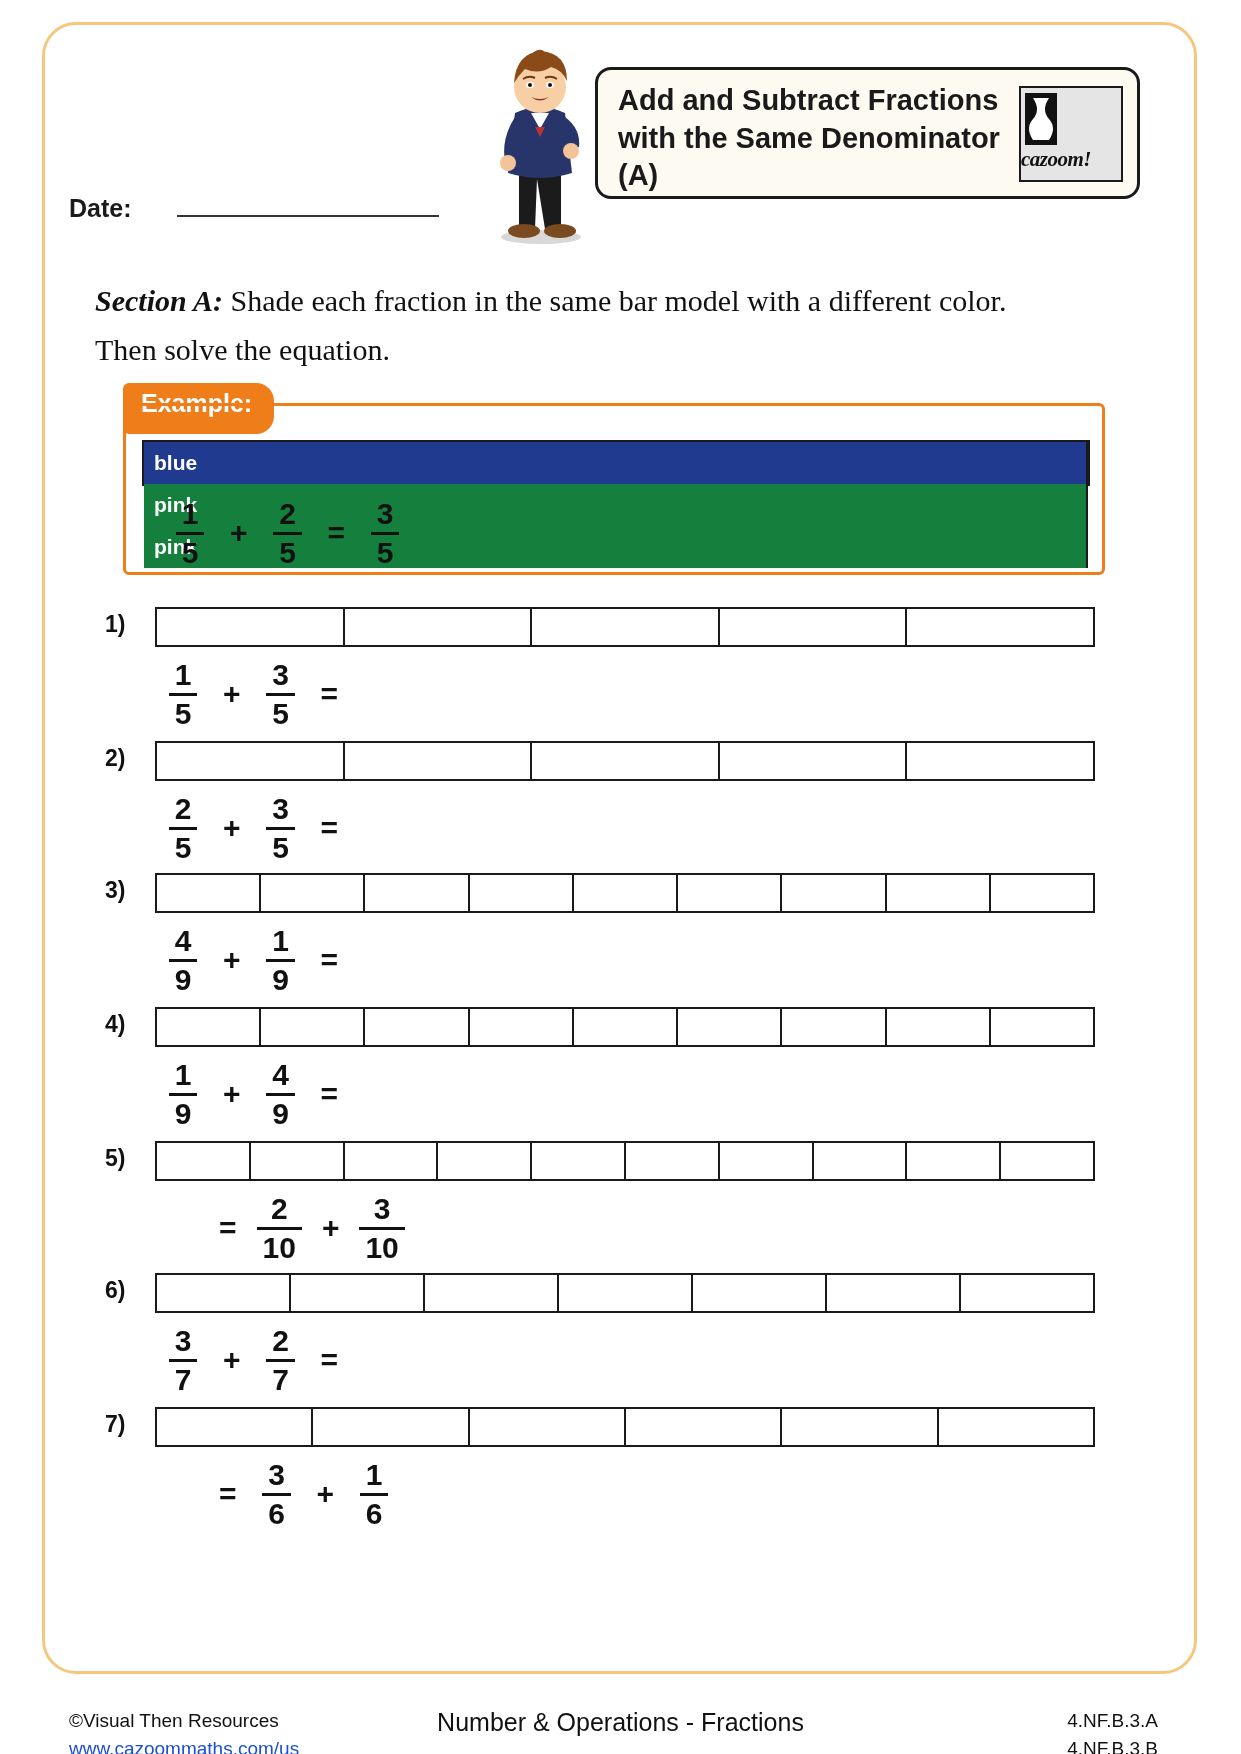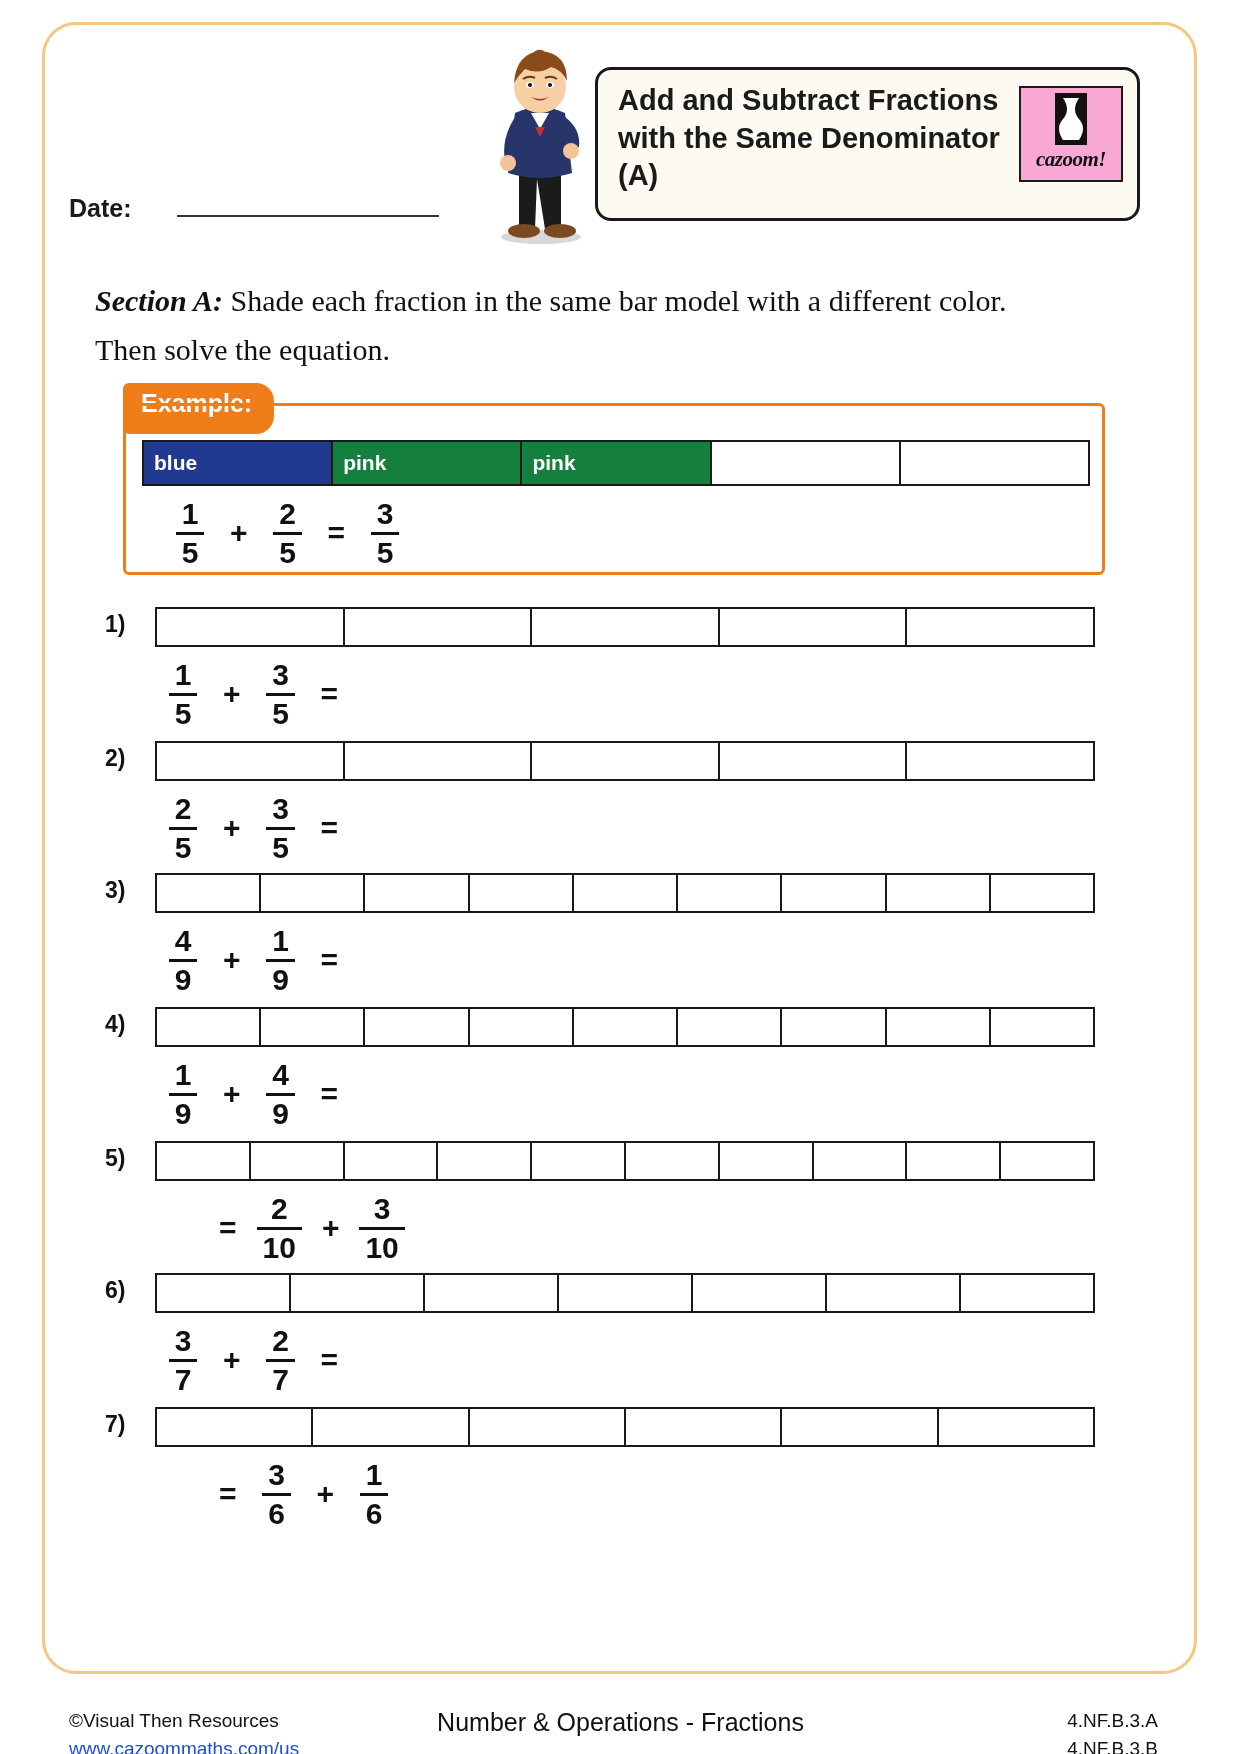--- a/index.html
+++ b/index.html
@@ -59,21 +59,21 @@
     width: 130px;
     height: 210px;
   }
 
   
   .title-box {
     position: absolute;
     left: 550px;
     top: 42px;
     width: 545px;
-    height: 154px;
+    height: 132px;
     border: 3px solid #1a1a1a;
     border-radius: 16px;
     background: #fdfaf2;
     box-sizing: border-box;
   }
   .title-text {
     position: absolute;
     left: 20px;
     top: 12px;
     width: 400px;
@@ -81,24 +81,23 @@
     font-weight: bold;
     line-height: 1.30;
     color: #1a1a1a;
   }
   .logo-box {
     position: absolute;
     right: 14px;
     top: 16px;
     width: 104px;
     height: 96px;
-    background: #f9a8d4;
+    background: #e5e5e5;
     border: 2px solid #1a1a1a;
     box-sizing: border-box;
-    text-align: center;
   }
   .logo-glyph {
     margin-top: 5px;
     width: 40px;
     height: 52px;
     display: inline-block;
   }
   .logo-text {
     display: block;
     font-family: "Liberation Serif", serif;
@@ -150,20 +149,21 @@
   }
   .ex-bar {
     position: absolute;
     left: 16px;
     top: 34px;
     width: 948px;
     height: 46px;
     display: flex;
     border: 2px solid #1a1a1a;
     box-sizing: border-box;
+    flex-direction: column;
   }
   .ex-cell {
     flex: 1 1 0;
     border-right: 2px solid #1a1a1a;
     box-sizing: border-box;
     color: #ffffff;
     font-weight: bold;
     font-size: 21px;
     line-height: 42px;
     padding-left: 10px;

